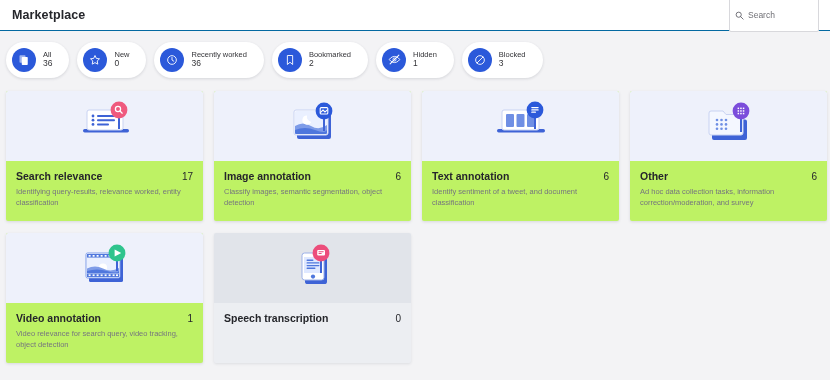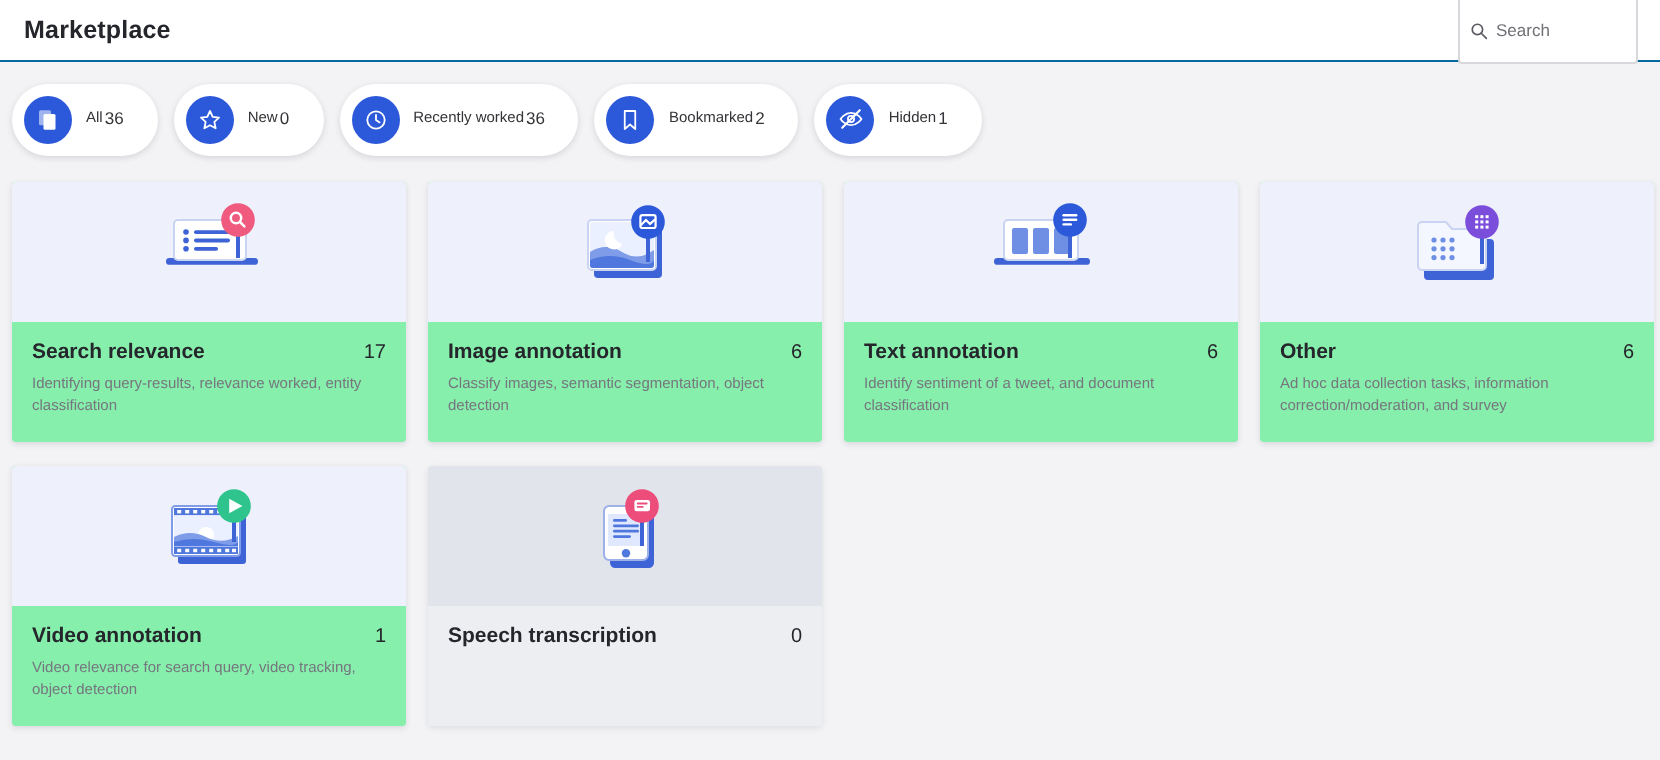--- a/index.html
+++ b/index.html
@@ -64,34 +64,34 @@
     gap: 7px;
     cursor: pointer;
   }
   .pill-ic {
     width: 24px; height: 24px;
     border-radius: 50%;
     background: #2b59da;
     display: flex; align-items: center; justify-content: center;
     flex: 0 0 auto;
   }
-  .pill-txt { display: flex; flex-direction: row; gap: 1px; line-height: 1.05; }
+  .pill-txt { display: flex; flex-direction: column; gap: 1px; line-height: 1.05; }
   .pill-label { font-size: 7.5px; color: #343438; white-space: nowrap; }
   .pill-count { font-size: 8.5px; color: #343438; }
 
   
   .grid {
     display: grid;
     grid-template-columns: repeat(4, 197px);
     gap: 11px;
     padding: 0 6px;
     margin-top: 3px;
   }
   .card {
-    background: #86efac;
+    background: #bef264;
     border-radius: 2px;
     box-shadow: 0 1px 3px rgba(30,35,60,.13);
     overflow: hidden;
     cursor: pointer;
     display: flex;
     flex-direction: column;
   }
   .card-art {
     height: 70px;
     background: #eef1fb;
@@ -202,20 +202,32 @@
         <circle cx="8" cy="8" r="1.9" fill="none" stroke="#fff" stroke-width="1.1"></circle>
         <line x1="2.6" y1="13.4" x2="13.4" y2="2.6" stroke="#fff" stroke-width="1.3" stroke-linecap="round"></line>
       </svg>
     </span>
     <span class="pill-txt">
       <span class="pill-label">Hidden</span>
       <span class="pill-count">1</span>
     </span>
   </div>
 
+  <div class="pill">
+    <span class="pill-ic">
+      <svg width="12" height="12" viewBox="0 0 16 16">
+        <circle cx="8" cy="8" r="5.8" fill="none" stroke="#fff" stroke-width="1.2"></circle>
+        <line x1="4" y1="12" x2="12" y2="4" stroke="#fff" stroke-width="1.2" stroke-linecap="round"></line>
+      </svg>
+    </span>
+    <span class="pill-txt">
+      <span class="pill-label">Blocked</span>
+      <span class="pill-count">3</span>
+    </span>
+  </div>
 </div>
 
 <div class="grid">
 
   <div class="card">
     <div class="card-art">
       <svg width="72" height="52" viewBox="0 0 72 52">
         <rect x="14" y="29" width="46" height="3.4" rx="1.7" fill="#3e63d6"></rect>
         <rect x="18" y="10" width="36" height="20" rx="2" fill="#ffffff" stroke="#c9d3f2" stroke-width="1"></rect>
         <g fill="#3e63d6">

